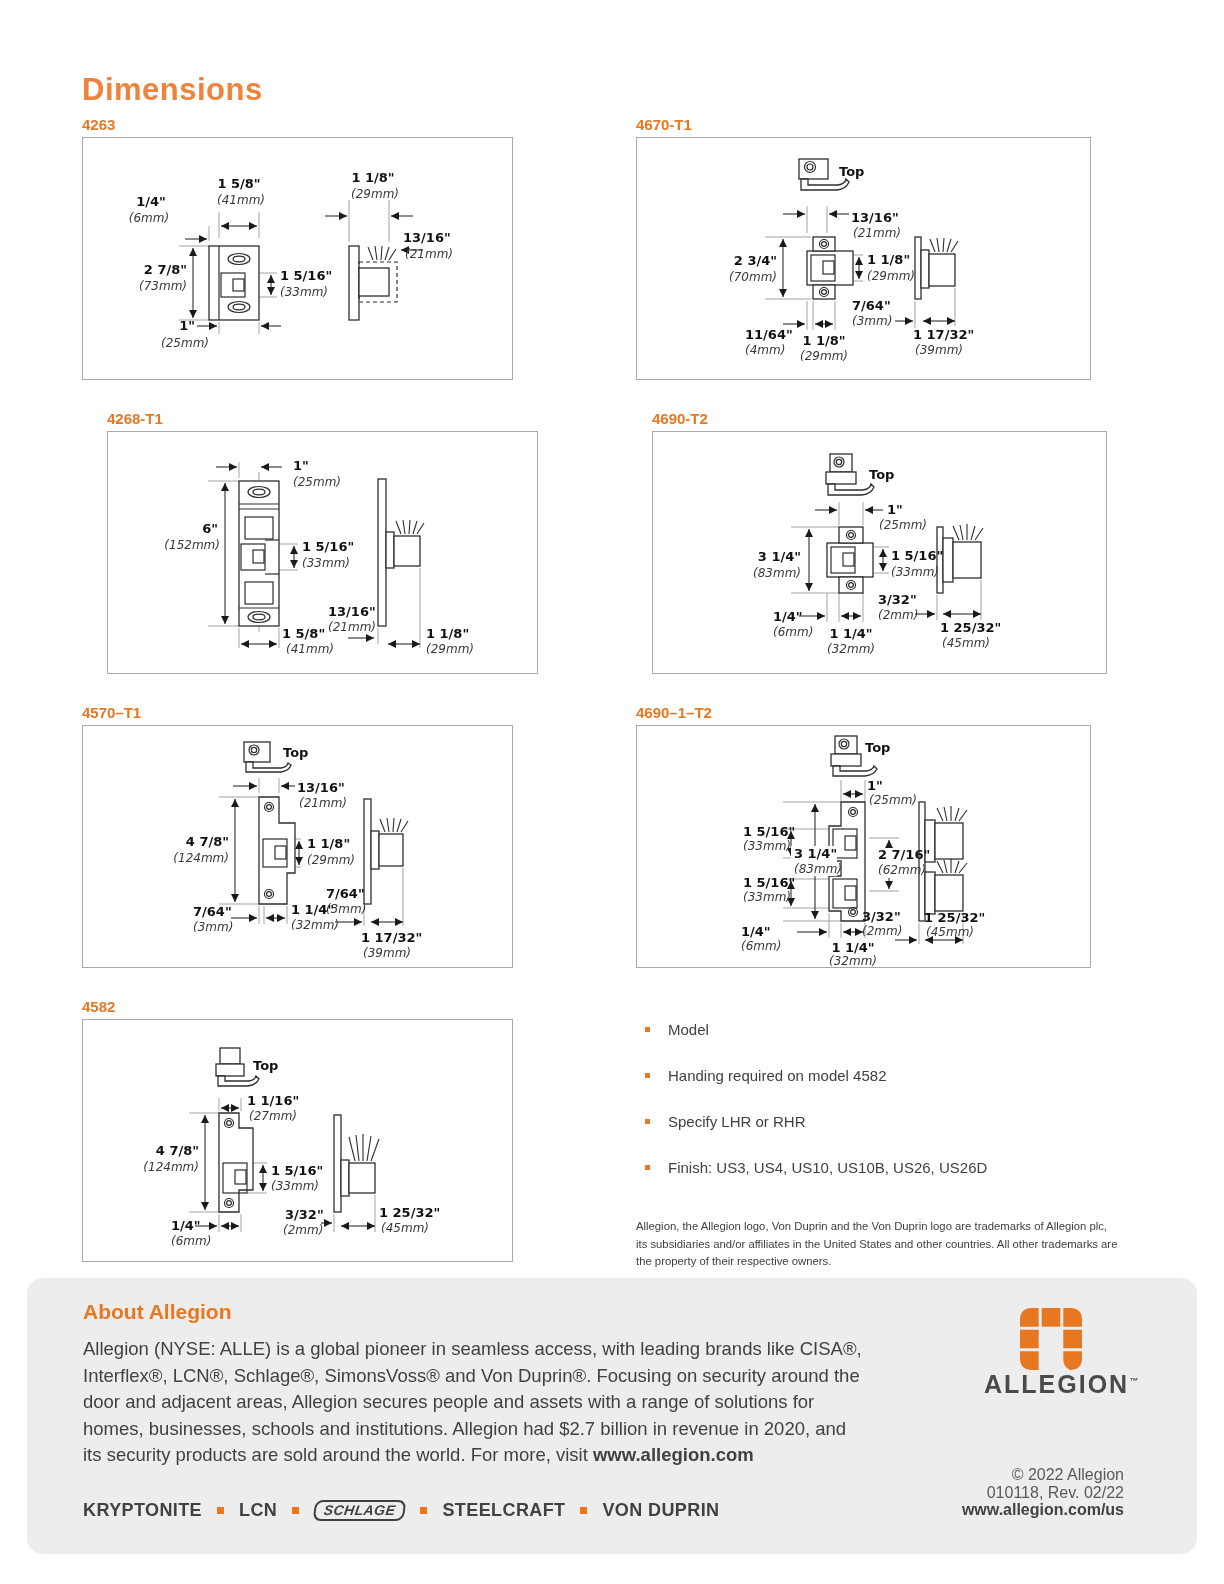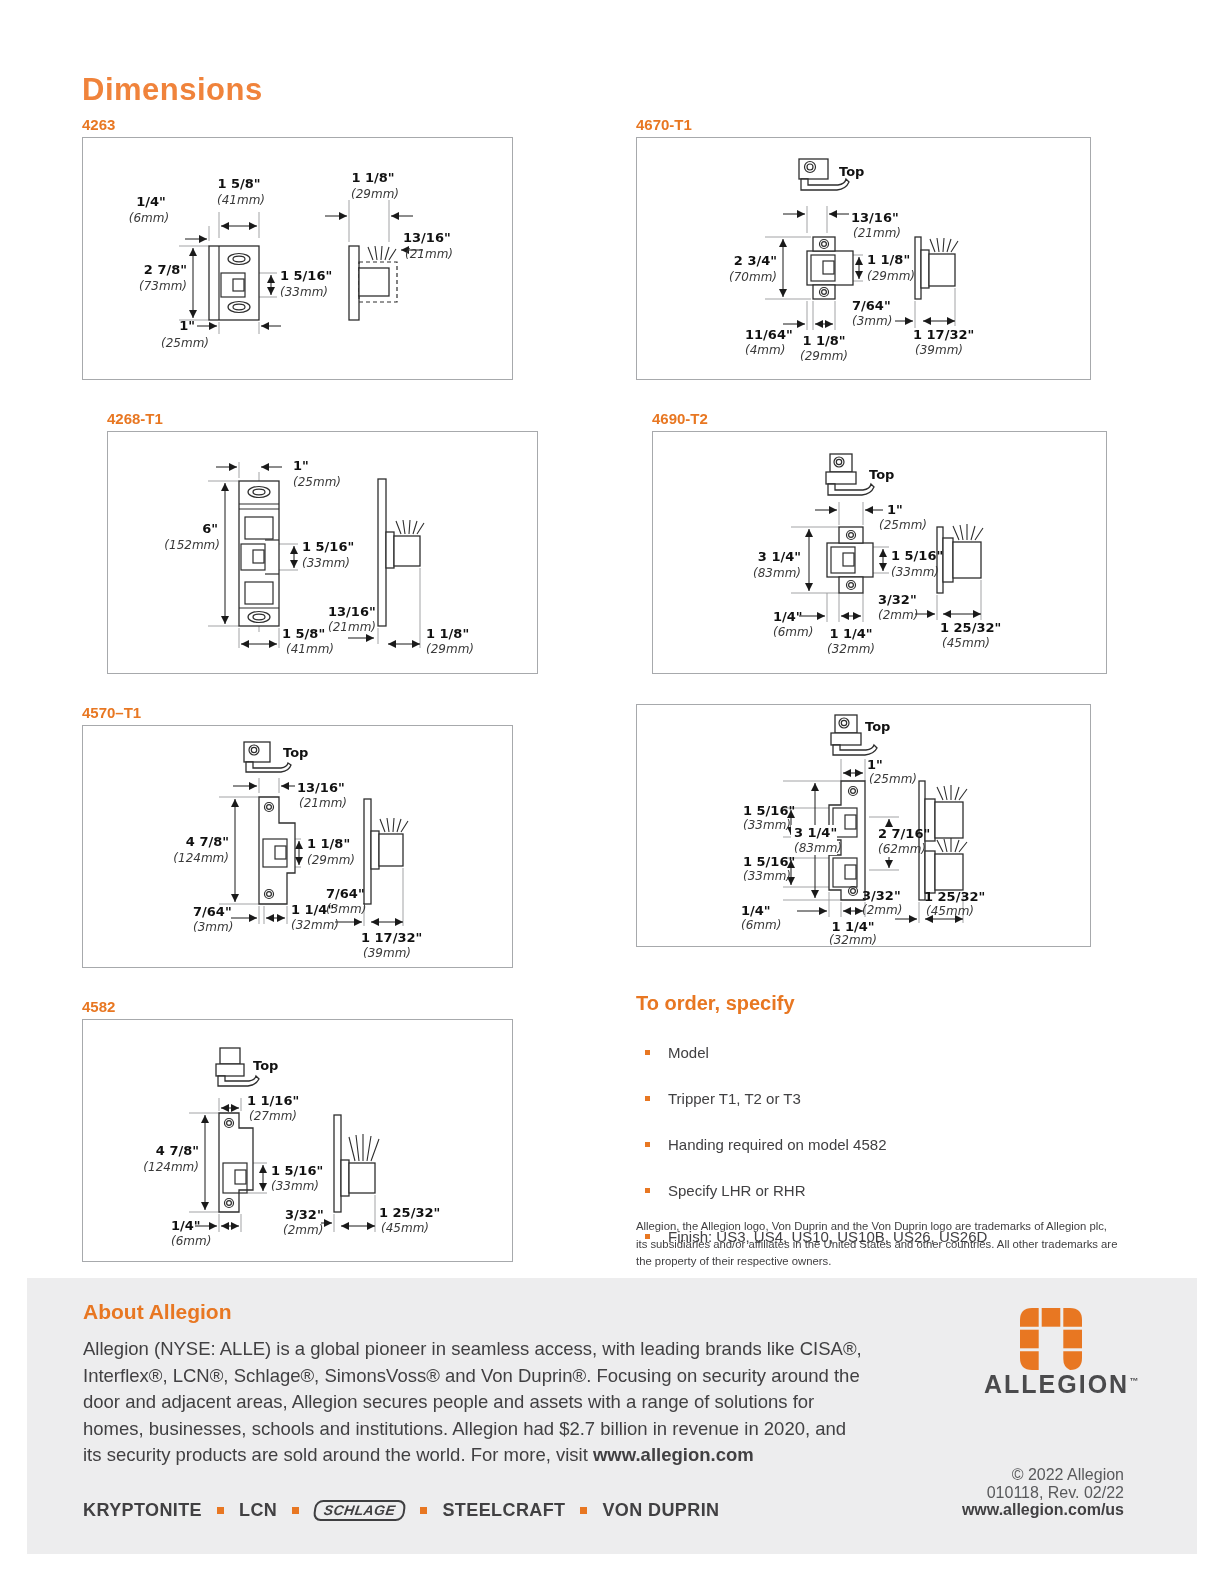--- a/index.html
+++ b/index.html
@@ -18,21 +18,21 @@
   .din{font-family:"DejaVu Sans",sans-serif;font-size:13px;font-weight:bold;fill:#111;}
   .dmm{font-family:"DejaVu Sans",sans-serif;font-size:12px;font-style:italic;fill:#3a3a3a;}
   .wire{stroke:#2e2e2e;stroke-width:1.1;fill:none;}
   .dash{stroke-dasharray:4 3;}
   .order{position:absolute;left:636px;top:992px;width:482px;}
   .order h2{margin:0;font-size:20px;font-weight:bold;color:#E87722;}
   .order ul{list-style:none;margin:16px 0 0 0;padding:0;}
   .order li{display:flex;margin-bottom:13px;font-size:15px;color:#414042;margin-top:29px;}
   .bullet{width:5px;height:5px;background:#E87722;margin:6px 18px 0 9px;flex:none;}
   .tm-note{position:absolute;left:636px;top:1218px;width:482px;font-size:11.3px;line-height:17.6px;color:#414042;}
-  .footer{position:absolute;left:27px;top:1278px;width:1170px;height:276px;background:#EDEDEE;border-radius:0;}
+  .footer{position:absolute;left:27px;top:1278px;width:1170px;height:276px;background:#EDEDEE;border-radius:16px;}
   .about-h{position:absolute;left:56px;top:22px;font-size:21px;font-weight:bold;color:#E87722;}
   .about-p{position:absolute;left:56px;top:58px;width:786px;font-size:18.5px;line-height:26.5px;color:#414042;}
   .about-p b{color:#414042;}
   .brands{position:absolute;left:56px;top:222px;display:flex;align-items:center;}
   .brand{font-size:18px;font-weight:bold;color:#414042;letter-spacing:.4px;}
   .bsep{width:7px;height:7px;background:#E87722;margin:0 15px;}
   .schlage{border:2px solid #3f3f41;border-radius:8px;padding:0 8px 1px 8px;transform:skewX(-8deg);font-style:italic;font-size:14px;}
   .logo{position:absolute;left:993px;top:30px;}
   .logotext{position:absolute;left:957px;top:92px;font-size:25px;font-weight:bold;color:#4A4A4C;letter-spacing:2px;}
   .logotext sup{font-size:9px;}
@@ -359,20 +359,21 @@
       <text class="dmm" x="208" y="203">(32mm)</text>
       <text class="din" x="243" y="172">7/64"</text>
       <text class="dmm" x="243" y="187">(3mm)</text>
       <text class="din" x="278" y="216">1 17/32"</text>
       <text class="dmm" x="280" y="231">(39mm)</text>
     </svg>
     </div>
   </div>
 
   <div class="panel" style="left:636px;top:704px;width:455px;">
+    <div class="plabel">4690–1–T2</div>
     <div class="pbox" style="width:453px;height:241px;">
     <svg width="453" height="241" viewBox="0 0 453 241">
       <g>
         <rect class="obj" x="198" y="10" width="22" height="18"></rect>
         <circle class="objn" cx="207" cy="18" r="5"></circle>
             <circle class="objn" cx="207" cy="18" r="2.7"></circle>
         <rect class="obj" x="194" y="28" width="30" height="12"></rect>
         <path class="obj" d="M196,40 h7 v5 h26 q7,-1 8,-5 l3,3 q-3,6 -12,7 h-32 z"></path>
       </g>
       <text class="din" x="228" y="26">Top</text>
@@ -496,29 +497,24 @@
       <text class="dmm" x="88" y="225">(6mm)</text>
       <text class="din" x="202" y="199">3/32"</text>
       <text class="dmm" x="200" y="214">(2mm)</text>
       <text class="din" x="296" y="197">1 25/32"</text>
       <text class="dmm" x="298" y="212">(45mm)</text>
     </svg>
     </div>
   </div>
 
   <div class="order">
-    <h2>To order, specify</h2>
     <ul>
       <li>
           <span class="bullet"></span>
           <span>Model</span>
-        </li>
-      <li>
-          <span class="bullet"></span>
-          <span>Tripper T1, T2 or T3</span>
         </li>
       <li>
           <span class="bullet"></span>
           <span>Handing required on model 4582</span>
         </li>
       <li>
           <span class="bullet"></span>
           <span>Specify LHR or RHR</span>
         </li>
       <li>

